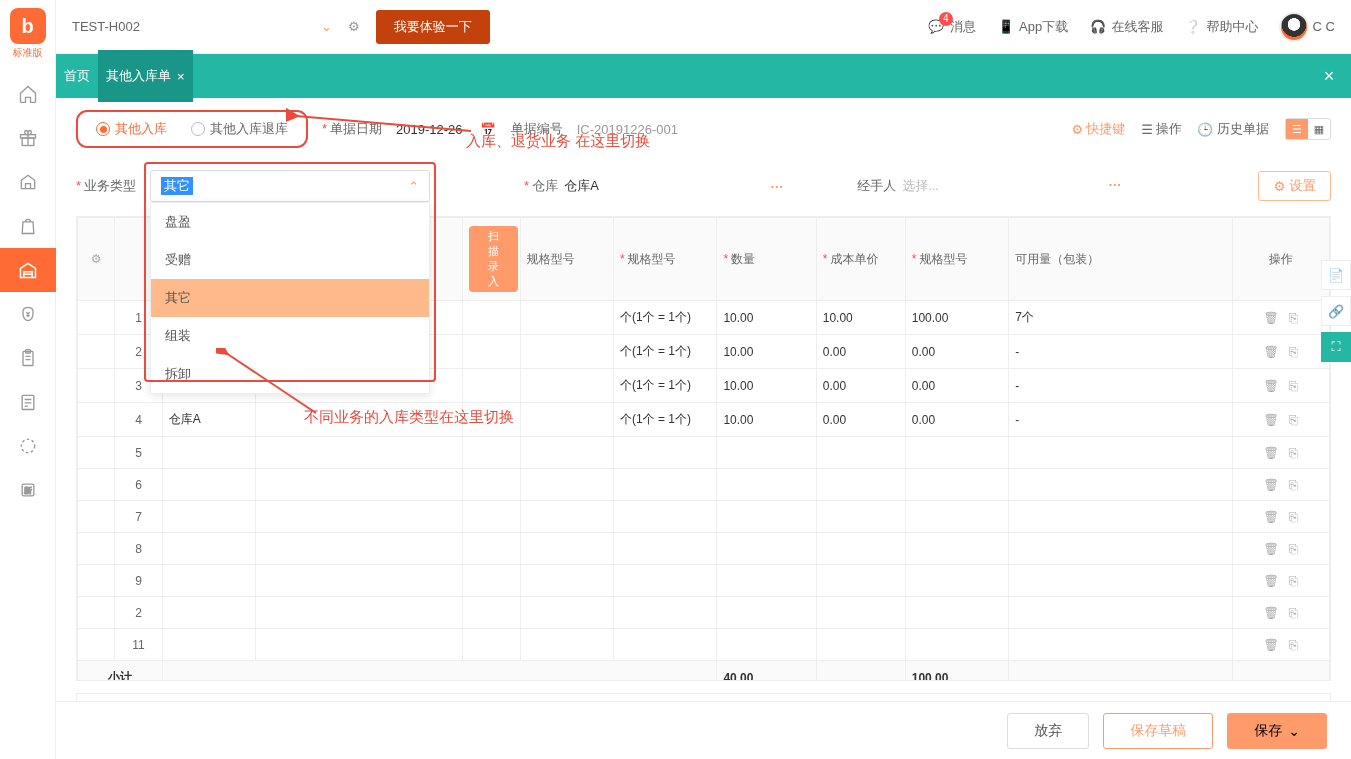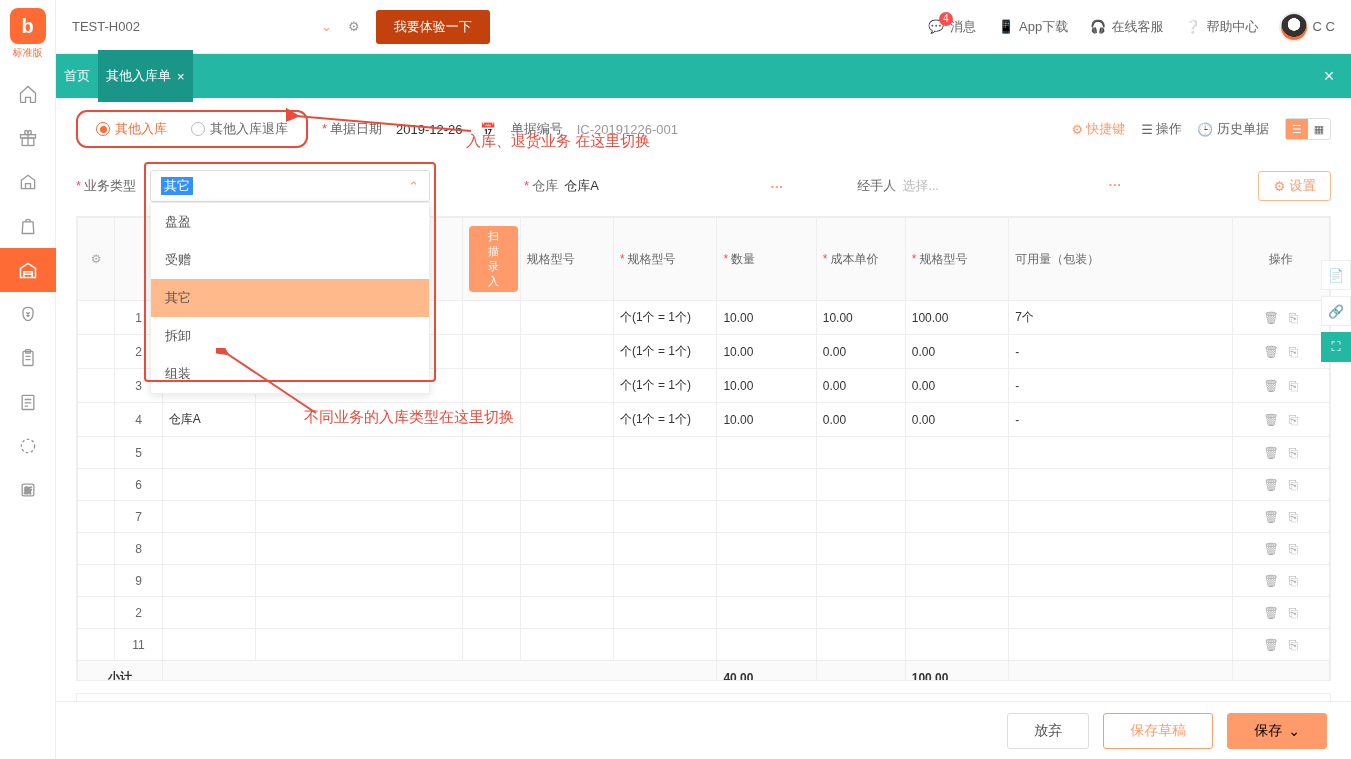--- a/index.html
+++ b/index.html
@@ -247,22 +247,22 @@
         <span class="field-lbl"><span class="req">*</span><span>业务类型</span></span>
         <div class="combo-wrap">
           <div class="combo">
             <span class="val">其它</span>
             <span class="chev">⌃</span>
           </div>
           <div class="dropdown">
             <div class="dd-item">盘盈</div>
             <div class="dd-item">受赠</div>
             <div class="dd-item hl">其它</div>
+            <div class="dd-item">组装</div>
             <div class="dd-item">拆卸</div>
-            <div class="dd-item">组装</div>
           </div>
           <div class="combo-border"></div>
         </div>
         <div class="wh-field">
           <span class="field-lbl"><span class="req">*</span><span>仓库</span></span>
           <span class="wh-val">仓库A</span>
           <span class="dots">⋯</span>
         </div>
         <div class="op-field">
           <span class="field-lbl">经手人</span>

